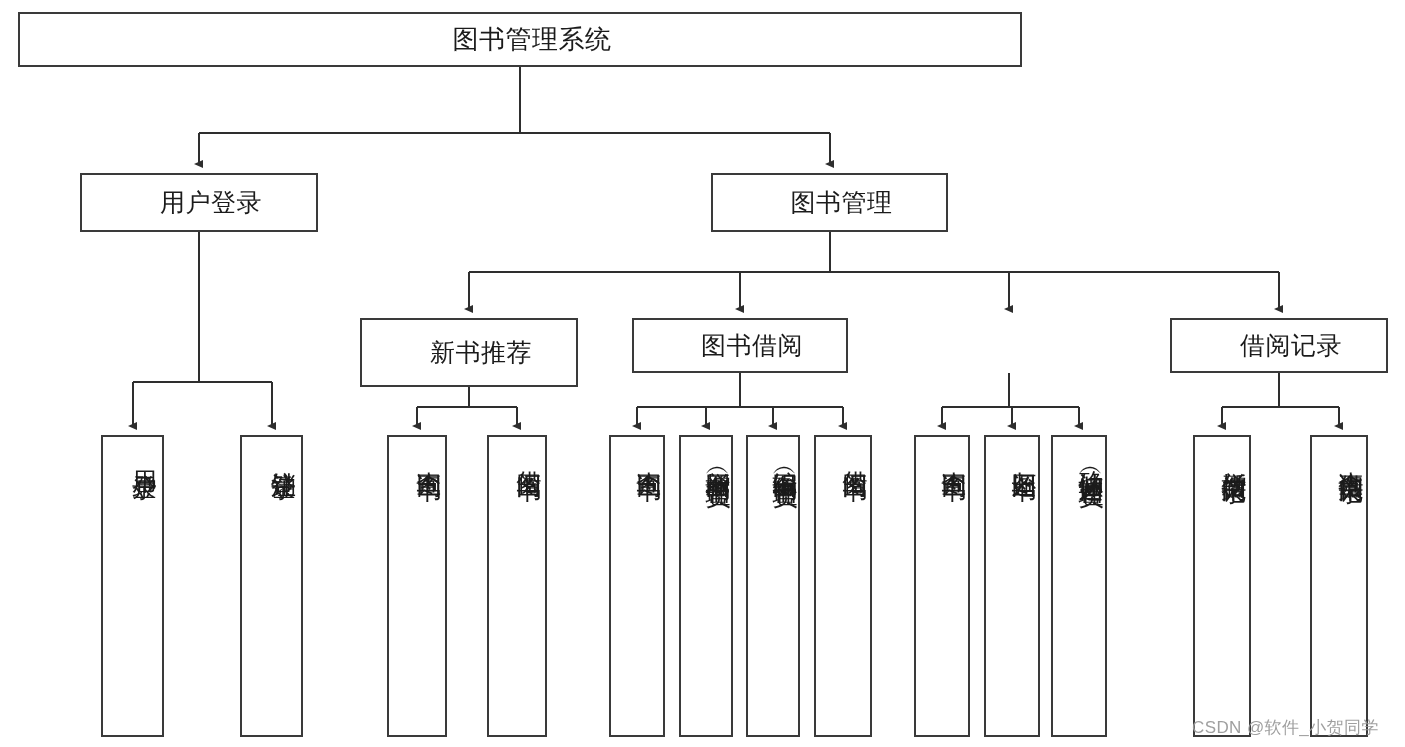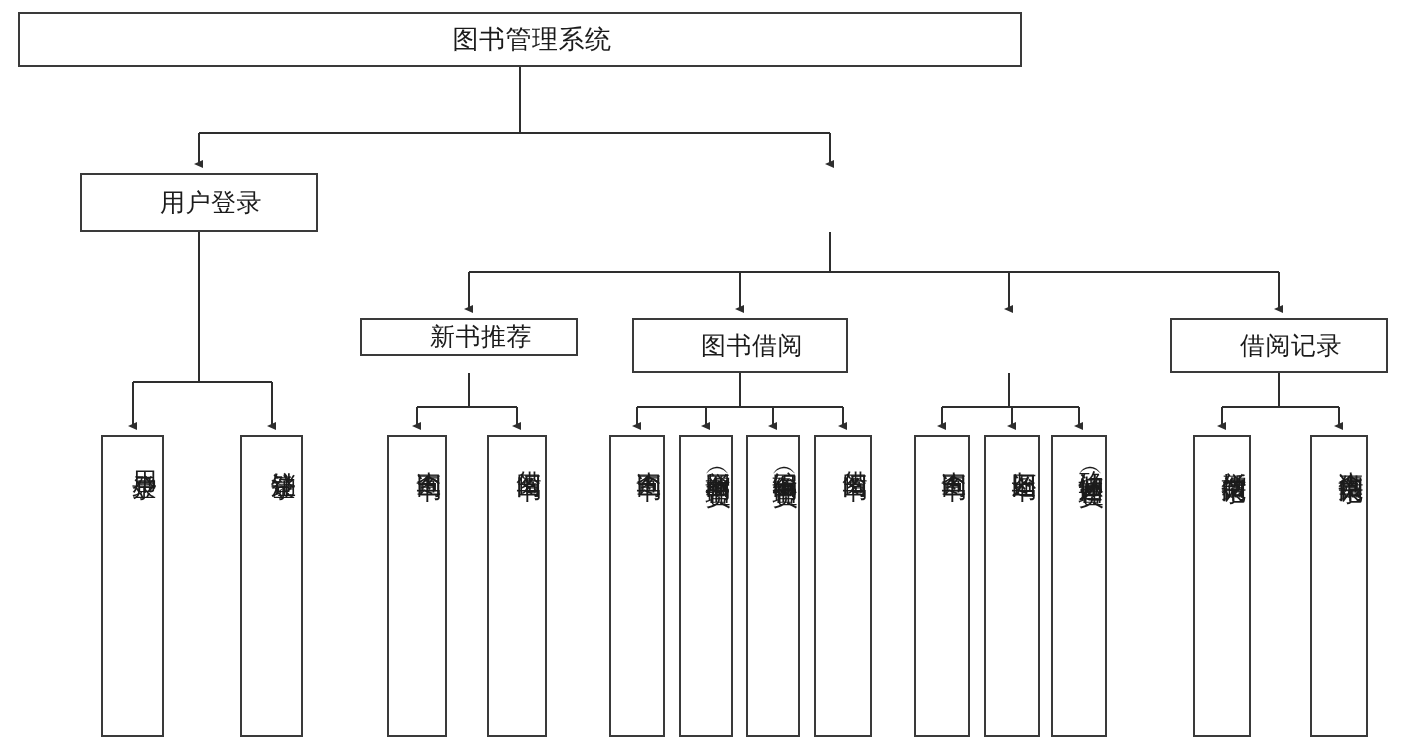--- a/index.html
+++ b/index.html
@@ -122,22 +122,25 @@
     </g>
   </svg>
 
   <div class="node horiz root" style="left:18px;top:12px;width:1004px;height:55px;">
     <span class="label">图书管理系统</span>
   </div>
 
   <div class="node horiz" style="left:80px;top:173px;width:238px;height:59px;">
     <span class="label">用户登录</span>
   </div>
+  <div class="node horiz" style="left:711px;top:173px;width:237px;height:59px;">
+    <span class="label">图书管理</span>
+  </div>
 
-  <div class="node horiz" style="left:360px;top:318px;width:218px;height:38px;font-family:Liberation Serif, serif;">
+  <div class="node horiz" style="left:360px;top:318px;width:218px;height:69px;font-family:Liberation Serif, serif;">
     <span class="label">新书推荐</span>
   </div>
   <div class="node horiz" style="left:632px;top:318px;width:216px;height:55px;align-items:center;">
     <span class="label">图书借阅</span>
   </div>
   <div class="node horiz" style="left:1170px;top:318px;width:218px;height:55px;">
     <span class="label">借阅记录</span>
   </div>
 
   <div class="node vert" style="left:101px;top:435px;width:63px;height:302px;">
@@ -177,14 +180,15 @@
     <span class="label">确认归还（管理员）</span>
   </div>
 
   <div class="node vert" style="left:1193px;top:435px;width:58px;height:302px;">
     <span class="label">新增借阅记录</span>
   </div>
   <div class="node vert" style="left:1310px;top:435px;width:58px;height:302px;">
     <span class="label">查询借阅记录</span>
   </div>
 
+  <div class="watermark" style="left:1192px;top:716px;">CSDN @软件_小贺同学</div>
 
 </div>
 
 </body></html>

